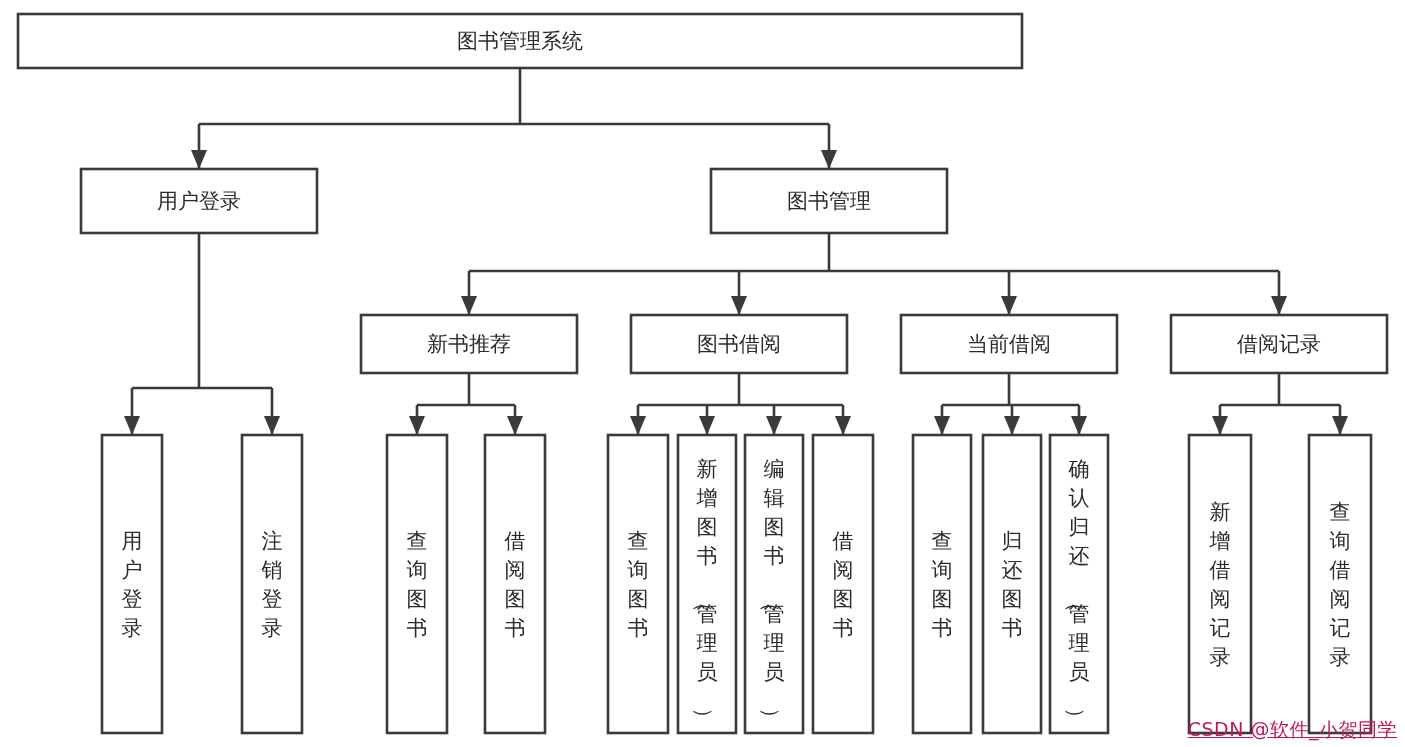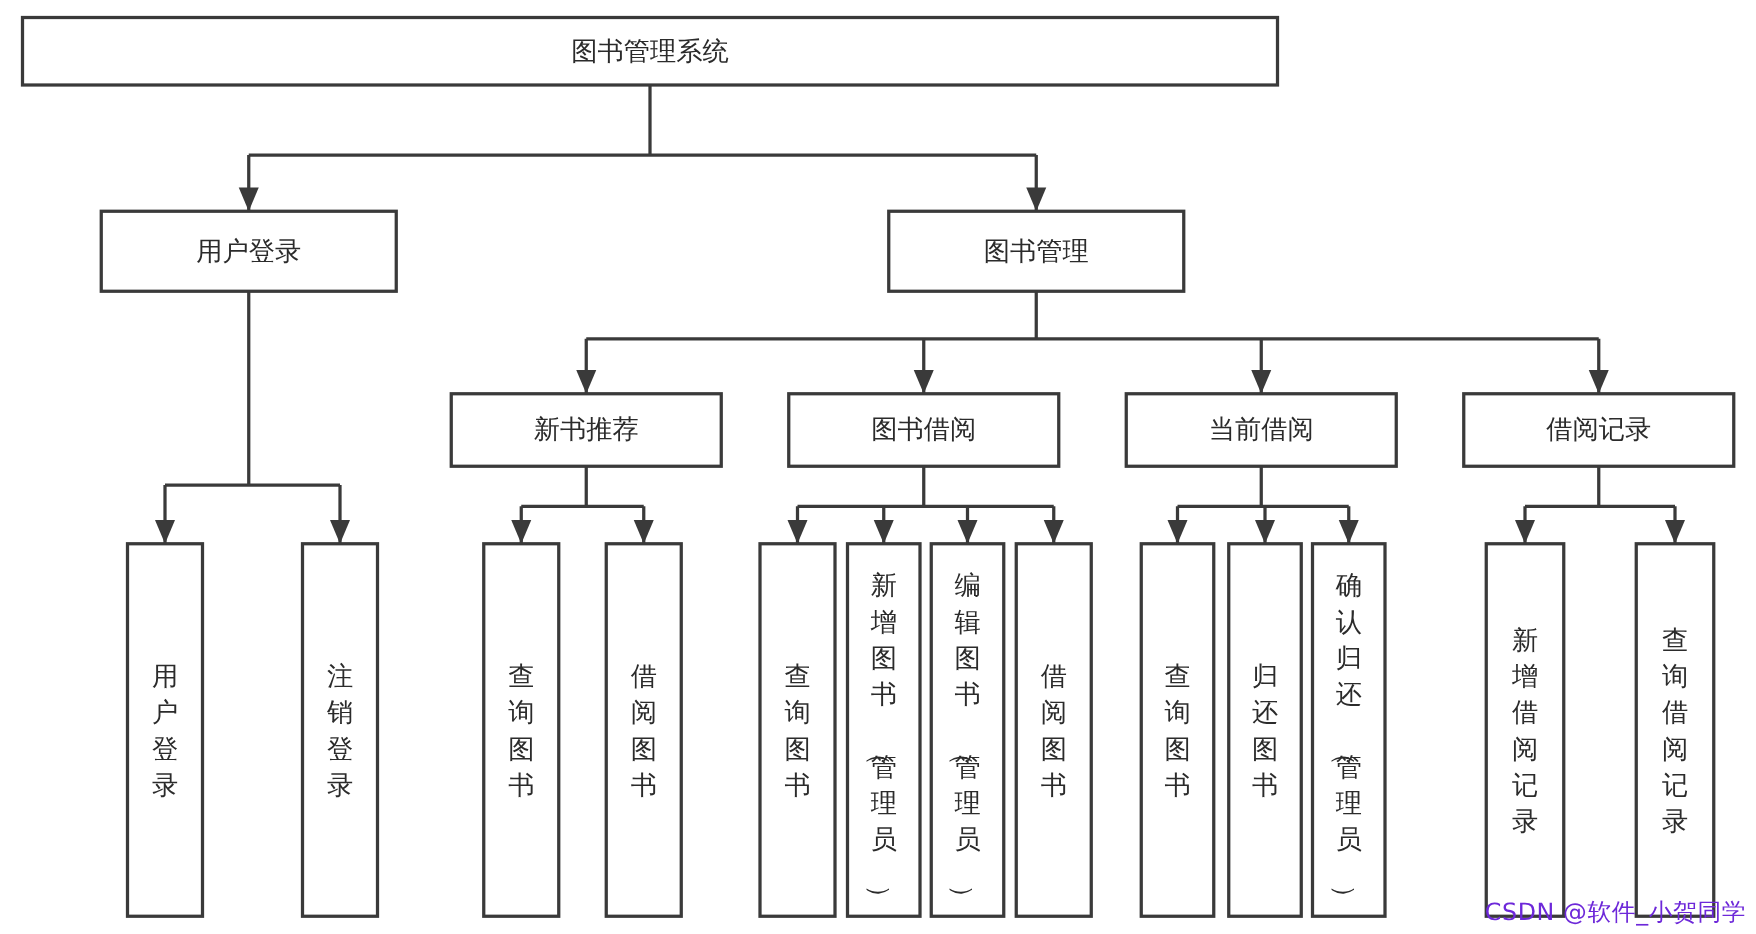--- a/index.html
+++ b/index.html
@@ -53,24 +53,25 @@
     font-family: "DejaVu Sans", "Liberation Sans", sans-serif;
     font-size: 21px;
     text-anchor: middle;
   }
   .watermark {
     position: absolute;
     right: 8px;
     bottom: 4px;
     font-family: "DejaVu Sans", "Liberation Sans", sans-serif;
     font-size: 19px;
-    color: #6d28d9;
+    color: #be185d;
     letter-spacing: 0.5px;
     white-space: nowrap;
     pointer-events: none;
+    text-decoration: underline;
   }
 </style>
 </head>
 <body>
 
 <div id="diagram-root">
 
   <svg id="flow-svg" viewBox="0 0 1405 747">
     <g id="connectors-layer">
         <line x1="520" y1="68" x2="520" y2="124" class="connector"></line>

